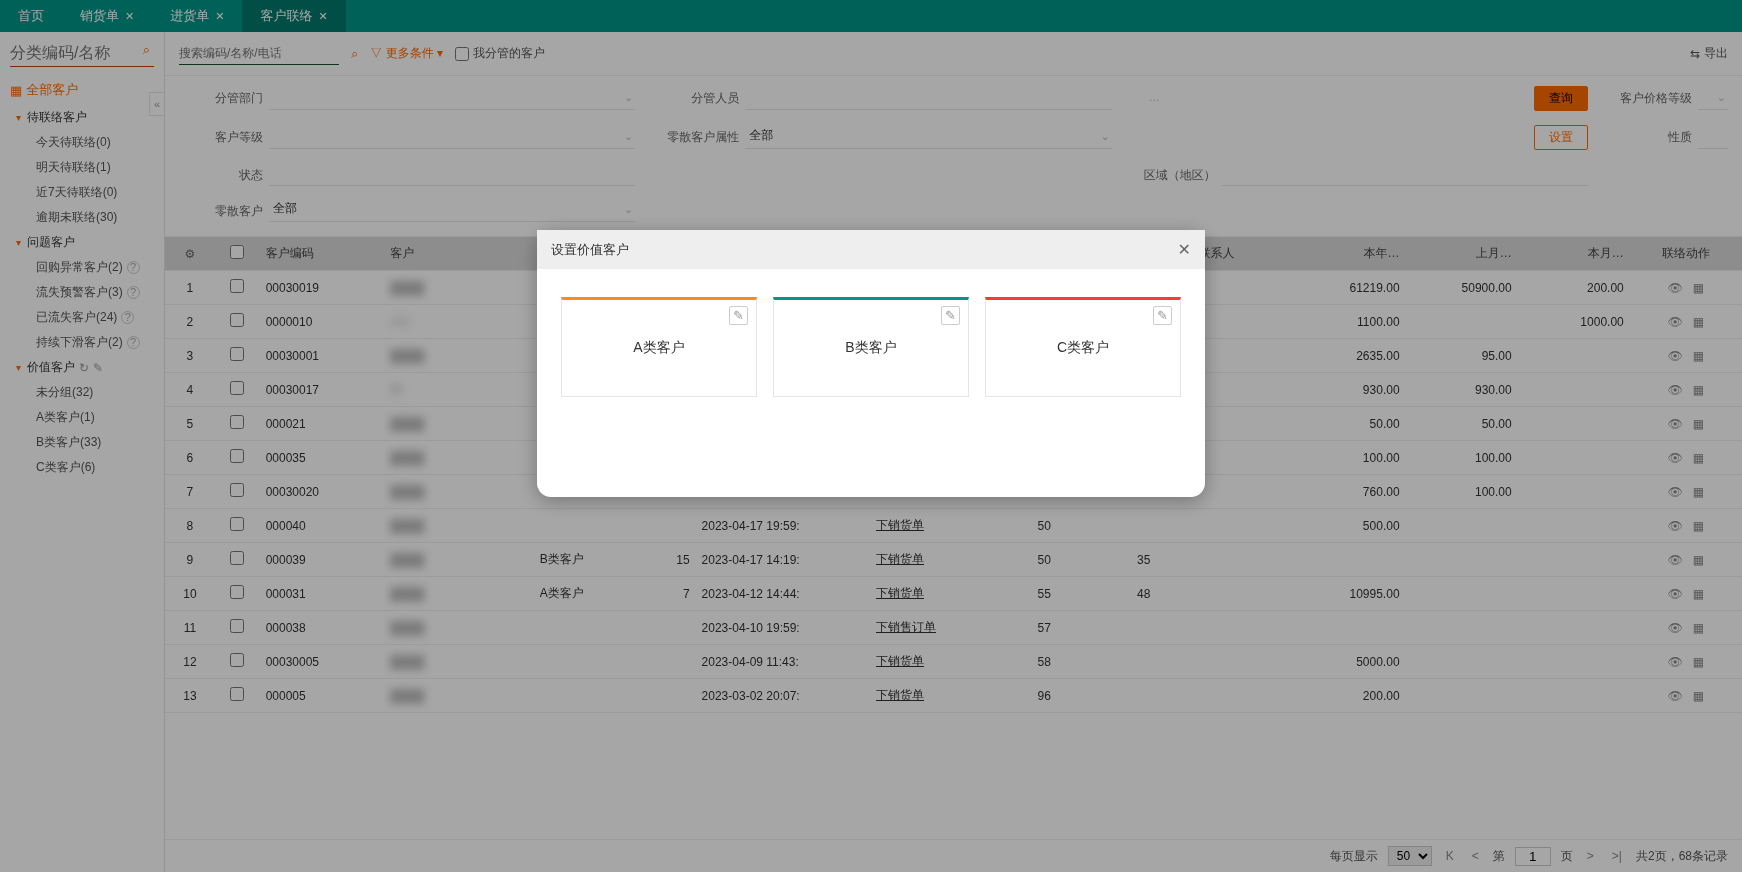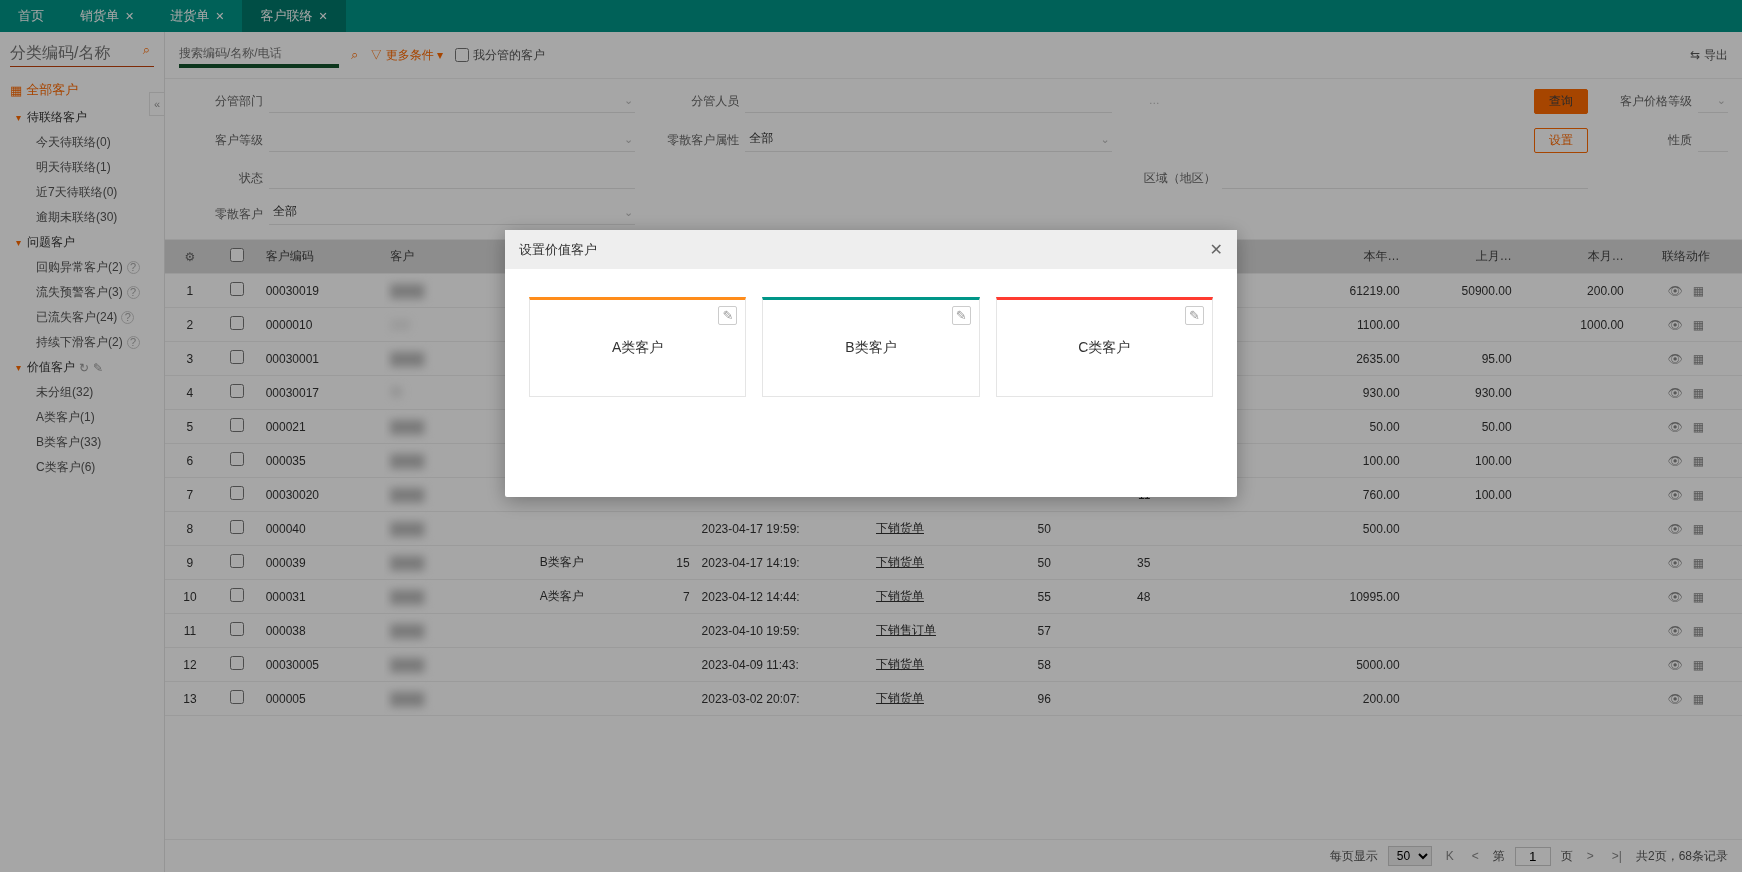--- a/index.html
+++ b/index.html
@@ -22,34 +22,34 @@
 .tree-root { color: #ff6a00; padding: 6px 4px; font-size: 13px; display: flex; align-items: center; gap: 4px;}
 .tree-group { color: #333; padding: 4px 4px 4px 10px; font-size: 12px; display: flex; align-items: center; gap: 4px;}
 .tree-group::before { content: "▸"; color: #ff6a00; font-size: 10px; margin-right: 2px; }
 .tree-group.expanded::before { content: "▾"; }
 .tree-leaf { color: #555; padding: 4px 4px 4px 30px; font-size: 12px; cursor: pointer; }
 .q-icon { color: #aaa; font-size: 11px; border: 1px solid #ccc; border-radius: 50%; width: 13px; height: 13px; display: inline-flex; align-items: center; justify-content: center; margin-left: 4px; }
 
 
 .main { flex: 1; display: flex; flex-direction: column; overflow: hidden; position: relative; }
 .toolbar { background: #fff; padding: 10px 14px; display: flex; align-items: center; gap: 12px; border-bottom: 1px solid #eee; }
-.toolbar input.code-search { border: none; border-bottom: 4px solid #14532d; padding: 4px 0; width: 160px; font-size: 12px; outline: none; }
+.toolbar input.code-search { border: none; border-bottom: 1px solid #14532d; padding: 4px 0; width: 160px; font-size: 12px; outline: none; }
 .toolbar .search-icon { color: #ff6a00; cursor: pointer; }
 .toolbar .more-cond { color: #ff6a00; font-size: 12px; cursor: pointer; }
 .toolbar .mine-label { font-size: 12px; color: #555; display: flex; align-items: center; gap: 4px; }
 .toolbar .export { margin-left: auto; color: #555; font-size: 12px; cursor: pointer; display: flex; align-items: center; gap: 4px; }
 
 .filters { background: #fff; padding: 10px 14px 14px 14px; border-bottom: 1px solid #eee; display: grid; grid-template-columns: repeat(3, 1fr) 120px; gap: 14px 20px; font-size: 12px; }
 .filter-item { display: flex; align-items: center; }
 .filter-item label { width: 90px; text-align: right; color: #666; padding-right: 6px; flex-shrink:0;}
 .filter-item .fctrl { flex: 1; border-bottom: 1px solid #e5e5e5; height: 22px; position: relative; color: #333; padding-left: 4px; }
 .filter-item .fctrl .drop { position: absolute; right: 2px; top: 3px; color: #bbb; font-size: 11px; }
 .filter-actions { display: flex; flex-direction: column; gap: 6px; align-items: flex-end; }
 .btn { border: 1px solid #ff6a00; color: #ff6a00; background: #fff; padding: 3px 14px; border-radius: 2px; cursor: pointer; font-size: 12px; }
-.btn.primary { background: #ff6a00; color: #404040; }
+.btn.primary { background: #ff6a00; color: #000000; }
 .ellipsis-btn { color:#ff6a00; cursor:pointer; font-size:16px; margin-right:-50px; }
 
 
 .table-wrap { flex: 1; overflow: auto; background: #fff; }
 table { width: 100%; border-collapse: collapse; table-layout: fixed; }
 th, td { border-bottom: 1px solid #eee; padding: 8px 6px; font-size: 12px; text-align: left; white-space: nowrap; overflow: hidden; text-overflow: ellipsis; }
 th { background: #d9d9d9; color: #444; font-weight: normal; position: sticky; top: 0; }
 td.num, th.num { text-align: right; }
 td.center, th.center { text-align: center; }
 .link-cell { color: #333; text-decoration: underline; cursor: pointer; }
@@ -59,21 +59,21 @@
 .chk { width: 14px; height: 14px; }
 
 
 .pager { background: #fff; border-top: 1px solid #eee; padding: 6px 14px; display: flex; align-items: center; justify-content: flex-end; gap: 10px; font-size: 12px; color: #555; }
 .pager select { border: 1px solid #ccc; padding: 1px 4px; font-size: 12px; }
 .pager input.pg { width: 36px; text-align: center; border: 1px solid #ccc; padding: 1px; }
 .pager .pgbtn { cursor: pointer; color: #888; padding: 0 4px; }
 
 
 .overlay { position: fixed; inset: 0; background: rgba(0,0,0,0.35); display: flex; align-items: flex-start; justify-content: center; padding-top: 230px; }
-.modal { background: #fff; width: 732px; border-radius: 2px; box-shadow: 0 4px 20px rgba(0,0,0,0.3); }
+.modal { background: #fff; width: 668px; border-radius: 14px; box-shadow: 0 4px 20px rgba(0,0,0,0.3); }
 .modal-head { background: #eee; padding: 10px 14px; display: flex; align-items: center; }
 .modal-head .title { font-size: 13px; color: #333; }
 .modal-head .close-x { margin-left: auto; color: #666; cursor: pointer; font-size: 16px; }
 .modal-body { padding: 28px 24px 100px 24px; display: flex; gap: 16px; }
 .value-card { flex: 1; border: 1px solid #e5e5e5; border-top: 3px solid; height: 100px; position: relative; display: flex; align-items: center; justify-content: center; font-size: 14px; }
 .value-card .edit { position: absolute; top: 6px; right: 8px; color: #999; font-size: 13px; cursor: pointer; border:1px solid #ccc; padding:1px 3px; border-radius:2px;}
 .card-a { border-top-color: #ff8c1a; }
 .card-b { border-top-color: #009688; }
 .card-c { border-top-color: #ff3b30; }
 

